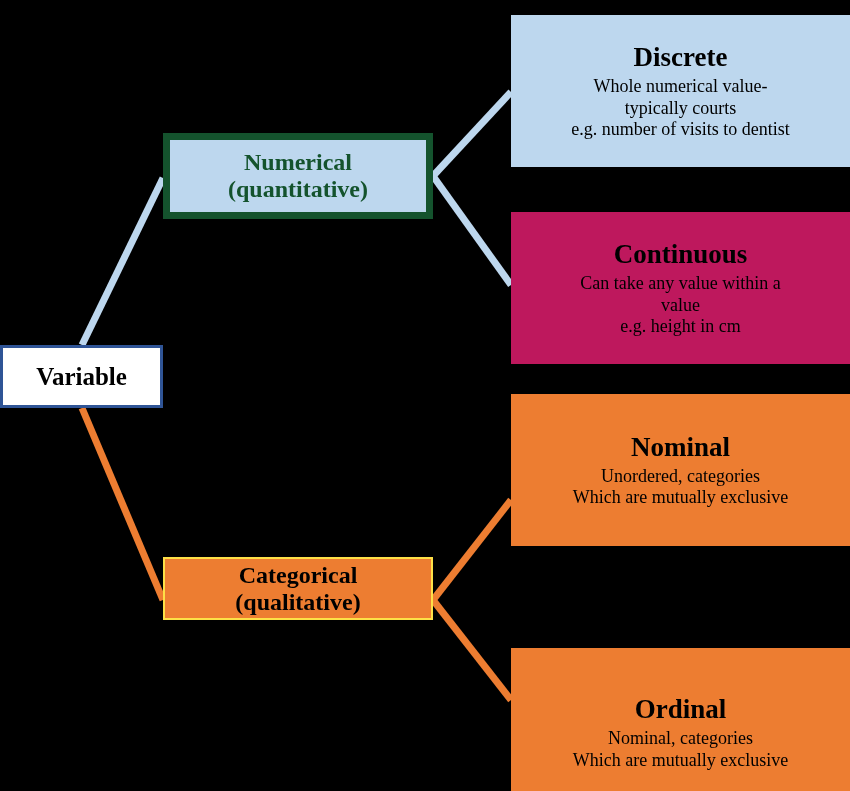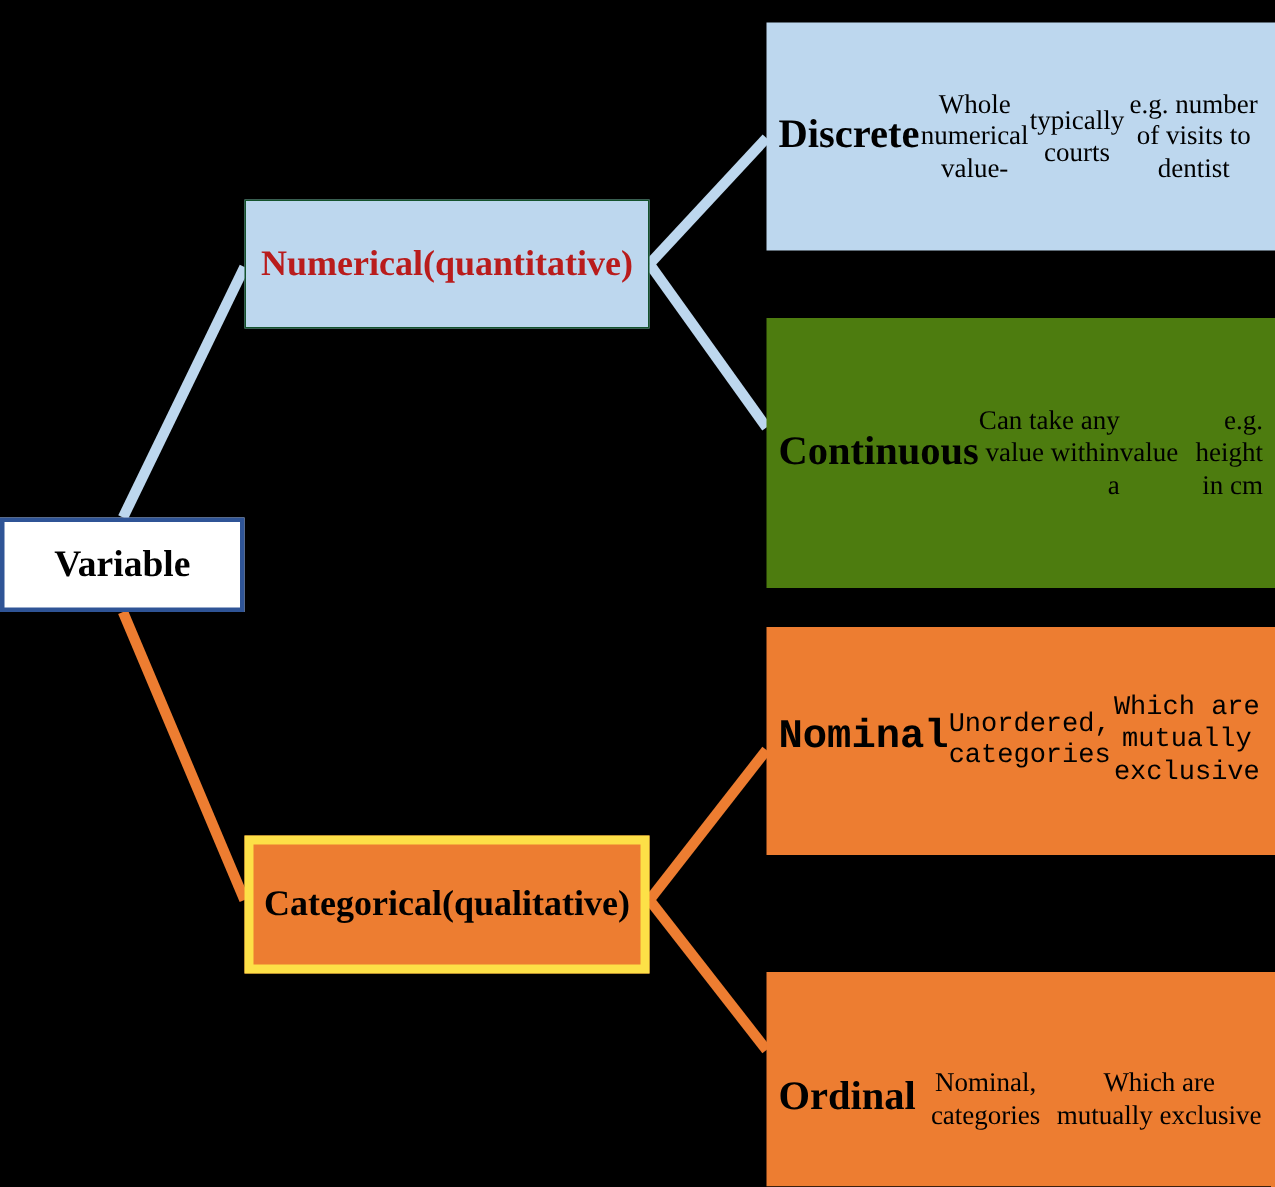--- a/index.html
+++ b/index.html
@@ -19,21 +19,21 @@
     position: absolute;
     left: 0;
     top: 0;
     width: 850px;
     height: 791px;
   }
   .node {
     position: absolute;
     box-sizing: border-box;
     display: flex;
-    flex-direction: row;
+    flex-direction: column;
     align-items: center;
     justify-content: center;
     text-align: center;
     z-index: 2;
   }
   .node .title {
     font-weight: bold;
     line-height: 1.12;
   }
   .node .desc {
@@ -53,67 +53,66 @@
   }
   #node-variable .title { font-size: 25px; }
 
   
   #node-numerical {
     left: 163px;
     top: 133px;
     width: 270px;
     height: 86px;
     background: #bdd7ee;
-    border: 1px solid #14532d;
-    color: #b91c1c;
+    border: 7px solid #14532d;
+    color: #14532d;
   }
   #node-numerical .title { font-size: 24px; }
 
   
   #node-categorical {
     left: 163px;
     top: 557px;
     width: 270px;
-    height: 92px;
+    height: 63px;
     background: #ed7d31;
-    border: 6px solid #fde047;
+    border: 2px solid #fde047;
     color: #000000;
   }
   #node-categorical .title { font-size: 24px; }
 
   
   #node-discrete {
     left: 511px;
     top: 15px;
     width: 339px;
     height: 152px;
     background: #bdd7ee;
     color: #000000;
     padding: 6px 8px;
   }
   #node-continuous {
     left: 511px;
     top: 212px;
     width: 339px;
-    height: 180px;
-    background: #4d7c0f;
+    height: 152px;
+    background: #be185d;
     color: #000000;
     padding: 6px 8px;
     text-align: right;
   }
   
   #node-nominal {
     left: 511px;
-    top: 418px;
+    top: 394px;
     width: 339px;
     height: 152px;
     background: #ed7d31;
     color: #000000;
     padding: 6px 8px;
-    font-family: Liberation Mono, monospace;
   }
   #node-ordinal {
     left: 511px;
     top: 622px;
     width: 339px;
     height: 169px;
     background: #ed7d31;
     color: #000000;
     padding: 6px 8px;
     margin-top: 26px;

